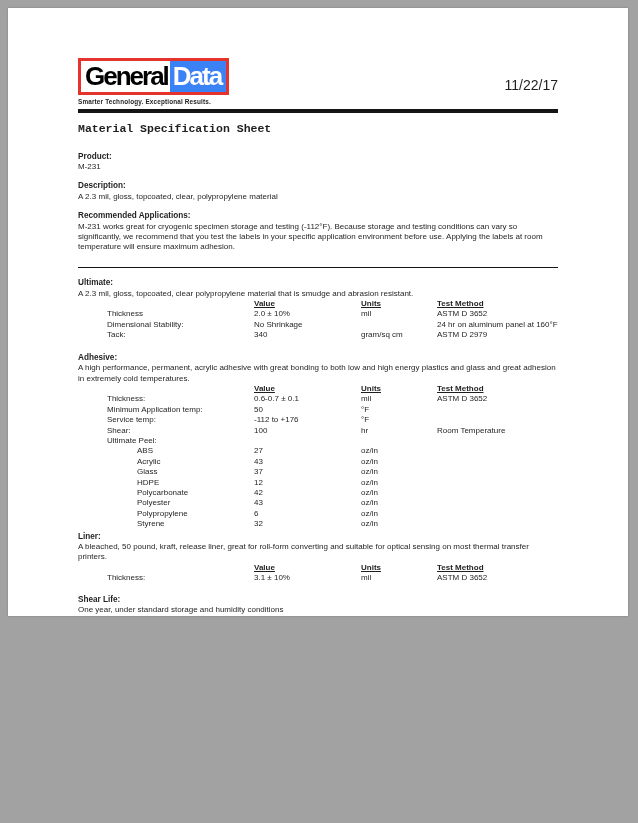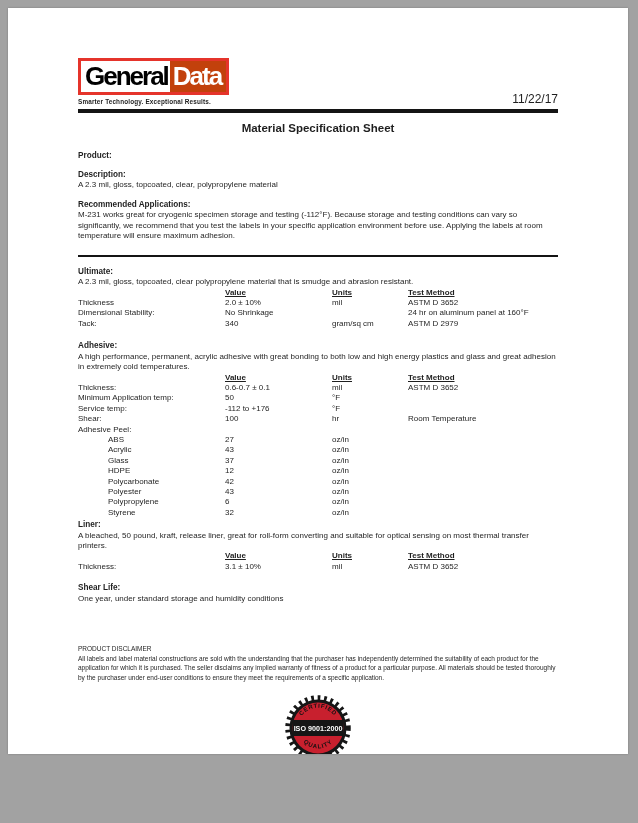--- a/index.html
+++ b/index.html
@@ -6,60 +6,60 @@
   html,body { width:638px; height:823px; }
   body {
     background:#a2a2a2;
     font-family:"Liberation Sans","DejaVu Sans",sans-serif;
     color:#1f1f1f;
     position:relative;
     overflow:hidden;
   }
   .page {
     position:absolute; left:8px; top:8px;
-    width:620px; height:746px;
+    width:620px; height:608px;
     background:#ffffff;
     overflow:hidden;
     box-shadow:0 0 2px rgba(0,0,0,.25);
   }
   .content { padding:50px 70px 0 70px; }
 
   
   .header-row { display:flex; justify-content:space-between; align-items:flex-end; }
   .logo-box {
     display:inline-flex; align-items:stretch;
     border:3px solid #e5342b; background:#fff;
   }
   .logo-general {
     font-weight:bold; font-size:26px; line-height:31px;
     letter-spacing:-2px; color:#000; background:#fff; padding:0 2px 0 4px;
   }
   .logo-data {
     font-weight:bold; font-size:26px; line-height:31px;
-    letter-spacing:-2px; color:#fff; background:#c2410c; padding:0 5px 0 3px;
+    letter-spacing:-2px; color:#fff; background:#3b82f6; padding:0 5px 0 3px;
   }
   .tagline { font-size:6.4px; font-weight:bold; letter-spacing:.15px; margin-top:3px; color:#1f1f1f; }
-  .doc-date { font-size:12px; line-height:10px; margin-bottom:1px; }
+  .doc-date { font-size:14px; line-height:10px; margin-bottom:15px; }
   .thick-rule { height:3.5px; background:#141414; margin-top:4px; }
   .thin-rule  { height:1.5px; background:#141414; margin-top:14px; }
-  .doc-title { font-size:11.5px; font-weight:bold; text-align:center; margin-top:9px; }
+  .doc-title { font-size:11.5px; font-weight:bold; text-align:left; margin-top:9px;font-family:Liberation Mono, monospace; }
 
   
   .t  { font-size:8px; line-height:10.4px; }
   .h  { font-size:8.2px; line-height:10.4px; font-weight:bold; }
   .mt7  { margin-top:17px; }
   .mt2  { margin-top:2px; }
   .mt9  { margin-top:9px; }
   .mt10 { margin-top:10px; }
   .mt11 { margin-top:11px; }
   .mt12 { margin-top:12px; }
   .mt40 { margin-top:40px; }
 
   
-  .spec-grid { display:grid; grid-template-columns:147px 107px 76px 1fr; }
+  .spec-grid { display:grid; grid-template-columns:147px 107px 76px 1fr;margin-left:29px; }
   .spec-grid > div { font-size:8px; line-height:10.4px; white-space:nowrap; overflow:visible; }
   .col-h { font-weight:bold; text-decoration:underline; }
   .indent { padding-left:30px; }
 
   
   .disclaimer { font-size:6.5px; line-height:9.6px; }
 
   
   .badge-wrap { display:flex; justify-content:center; margin-top:12px; }
   .badge-wrap svg { display:block; }
@@ -79,20 +79,21 @@
         <div class="tagline">Smarter Technology. Exceptional Results.</div>
       </div>
       <div class="doc-date">11/22/17</div>
     </div>
 
     <div class="thick-rule"></div>
 
     <div class="doc-title">Material Specification Sheet</div>
 
     <div class="h mt7">Product:</div>
+    <div class="t">M-231</div>
 
     <div class="h mt9">Description:</div>
     <div class="t">A 2.3 mil, gloss, topcoated, clear, polypropylene material</div>
 
     <div class="h mt9">Recommended Applications:</div>
     <div class="t">M-231 works great for cryogenic specimen storage and testing (-112°F). Because storage and testing conditions can vary so significantly, we recommend that you test the labels in your specific application environment before use. Applying the labels at room temperature will ensure maximum adhesion.</div>
 
     <div class="thin-rule"></div>
 
     <div class="h mt10">Ultimate:</div>
@@ -140,21 +141,21 @@
       <div>Service temp:</div>
       <div>-112 to +176</div>
       <div>°F</div>
       <div></div>
 
       <div>Shear:</div>
       <div>100</div>
       <div>hr</div>
       <div>Room Temperature</div>
 
-      <div>Adhesive Peel:</div>
+      <div>Ultimate Peel:</div>
       <div></div>
       <div></div>
       <div></div>
 
       <div class="indent">ABS</div>
       <div>27</div>
       <div>oz/in</div>
       <div></div>
 
       <div class="indent">Acrylic</div>

